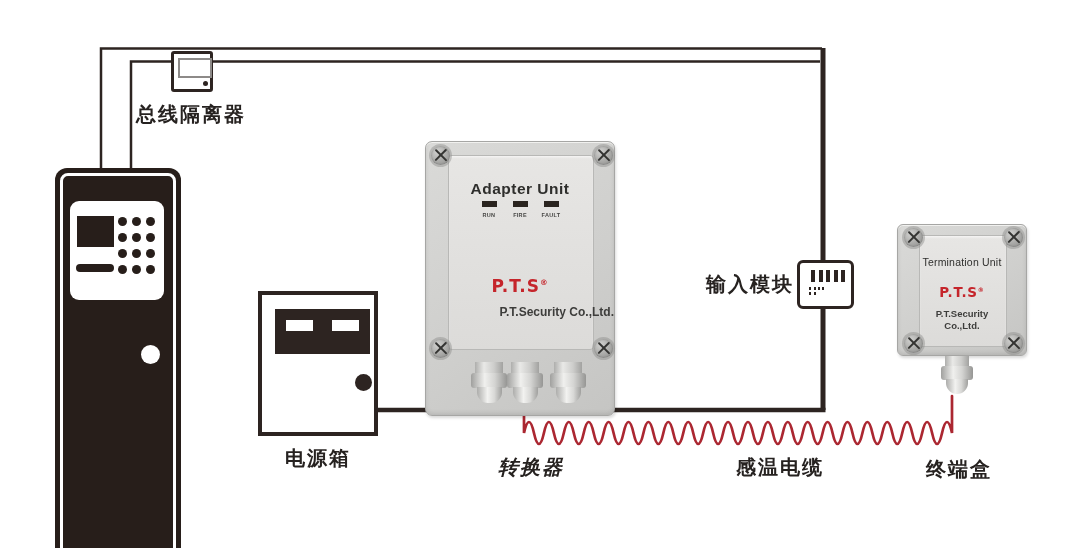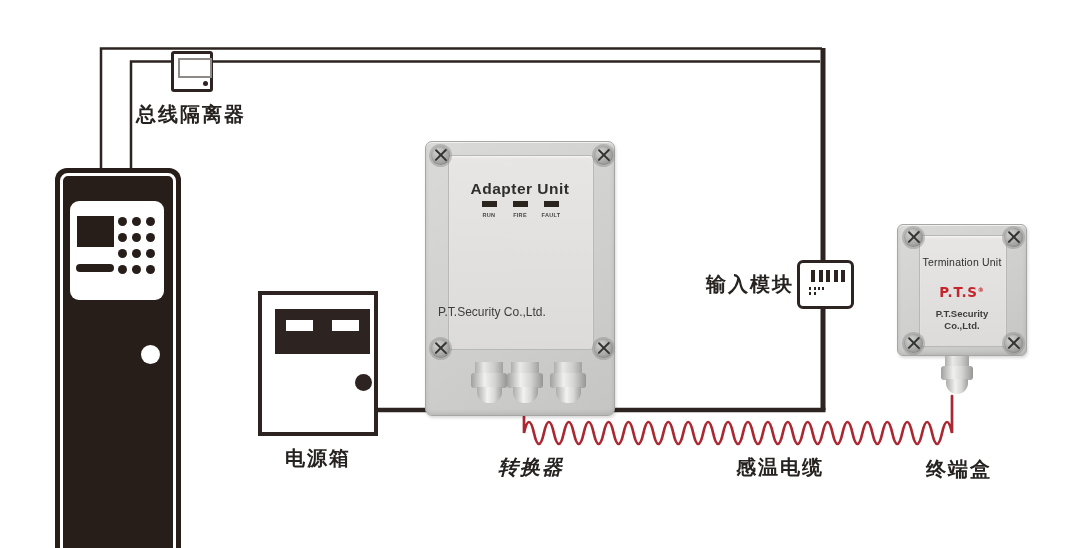--- a/index.html
+++ b/index.html
@@ -75,22 +75,22 @@
         justify-content:center;gap:16px;}
   .adapter .slots i{display:block;width:15px;height:6px;background:#2a241f;}
   .adapter .ledlabels{position:absolute;left:0;top:70px;width:100%;display:flex;
         justify-content:center;gap:8px;}
   .adapter .ledlabels span{display:block;width:23px;text-align:center;
         font-size:5.5px;font-weight:bold;color:#464644;letter-spacing:.3px;}
   .logo{position:absolute;left:0;width:100%;text-align:center;font-weight:bold;
         color:#c5252b;font-family:"DejaVu Sans","Liberation Sans",sans-serif;}
   .logo sup{font-size:.45em;}
   .adapter .logo{top:134px;font-size:17px;letter-spacing:1px;}
-  .adapter .company{position:absolute;left:12px;top:163px;width:100%;text-align:left;
-        font-size:12px;font-weight:normal;color:#3d3d3b;}
+  .adapter .company{position:absolute;left:0;top:163px;width:100%;text-align:right;
+        font-size:12px;font-weight:bold;color:#3d3d3b;}
   .adapter .g1{left:44px;top:220px;width:38px;}
   .adapter .g2{left:80px;top:220px;width:38px;}
   .adapter .g3{left:123px;top:220px;width:38px;}
   .adapter .gland .flange{width:28px;height:12px;}
   .adapter .gland .nut{width:36px;height:15px;}
   .adapter .gland .tip{width:25px;height:16px;}
 
   
   .input-module{left:797px;top:231px;width:57px;height:49px;background:#fff;
         border:3px solid #2d2421;border-radius:6px;}
@@ -176,20 +176,21 @@
     <div class="slots">
       <i></i>
       <i></i>
       <i></i>
     </div>
     <div class="ledlabels">
       <span>RUN</span>
       <span>FIRE</span>
       <span>FAULT</span>
     </div>
+    <div class="logo"><b>P.T.S</b><sup>®</sup></div>
     <div class="company">P.T.Security Co.,Ltd.</div>
     <div class="gland g1">
       <div class="flange"></div>
         <div class="nut"></div>
         <div class="tip"></div>
       </div>
     <div class="gland g2">
       <div class="flange"></div>
         <div class="nut"></div>
         <div class="tip"></div>

